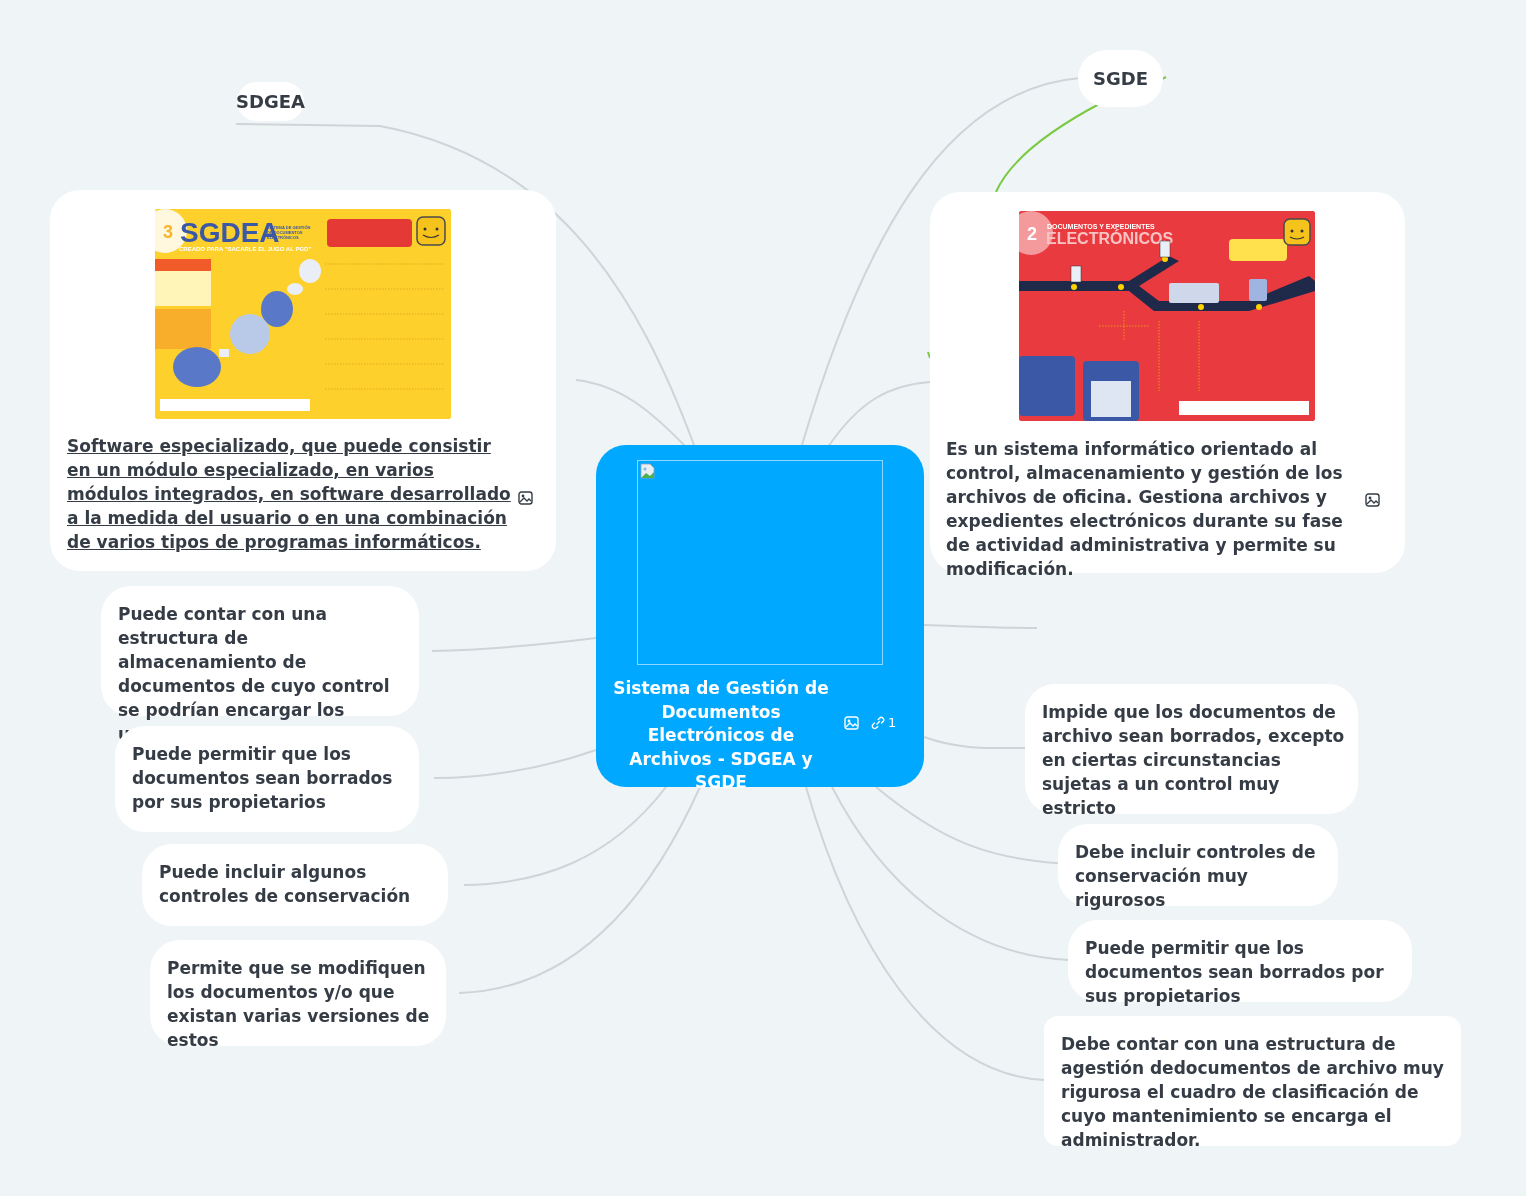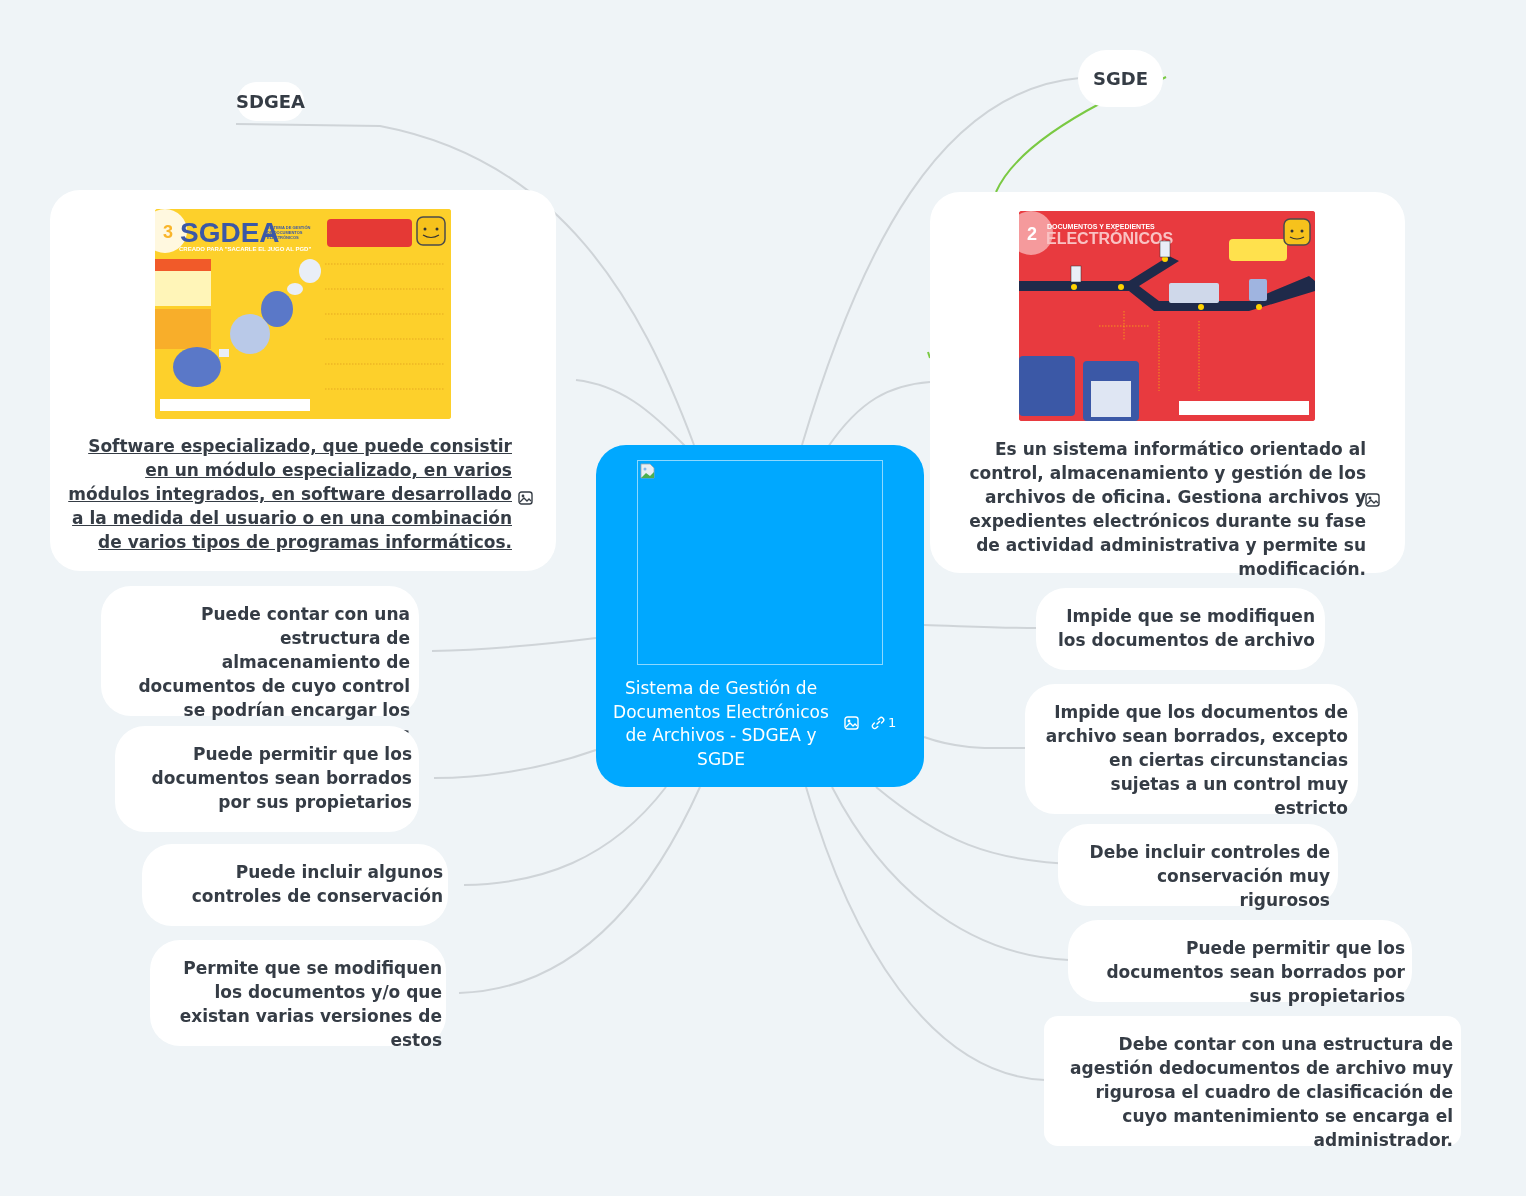--- a/index.html
+++ b/index.html
@@ -24,21 +24,20 @@
     }
     .node {
       position: absolute;
       background: #ffffff;
       border-radius: 30px;
       color: #353c45;
       font-weight: bold;
       font-size: 17px;
       line-height: 24px;
       box-sizing: border-box;
-      text-align: right;
     }
     .node .txt { display: block; }
     .pill {
       border-radius: 28px;
       display: flex;
       align-items: center;
       justify-content: center;
     }
     .root {
       position: absolute;
@@ -61,21 +60,21 @@
       width: 15px; height: 16px;
     }
     .root .title {
       position: absolute;
       left: 12px; top: 232px;
       width: 226px;
       text-align: center;
       color: #ffffff;
       font-size: 17px;
       line-height: 23.5px;
-      font-weight: normal;
+      font-weight: bold;
     }
     .root .icons {
       position: absolute;
       left: 248px; top: 270px;
       display: flex;
       align-items: center;
       gap: 12px;
       color: #ffffff;
       font-size: 13px;
     }
@@ -261,23 +260,20 @@
   <div class="node" style="left:115px; top:726px; width:304px; height:106px; padding:16px 0 0 17px;">
     <span class="txt" style="width:280px;">Puede permitir que los documentos sean borrados por sus propietarios</span>
   </div>
   <div class="node" style="left:142px; top:844px; width:306px; height:82px; padding:16px 0 0 17px;">
     <span class="txt" style="width:284px;">Puede incluir algunos controles de conservación</span>
   </div>
   <div class="node" style="left:150px; top:940px; width:296px; height:106px; padding:16px 0 0 17px;">
     <span class="txt" style="width:275px;">Permite que se modifiquen los documentos y/o que existan varias versiones de estos</span>
   </div>
 
-  <div class="node" style="left:1036px; top:588px; width:289px; height:82px; padding:16px 0 0 17px;">
-    <span class="txt" style="width:262px;">Impide que se modifiquen los documentos de archivo</span>
-  </div>
   <div class="node" style="left:1025px; top:684px; width:333px; height:130px; padding:16px 0 0 17px;">
     <span class="txt" style="width:306px;">Impide que los documentos de archivo sean borrados, excepto en ciertas circunstancias sujetas a un control muy estricto</span>
   </div>
   <div class="node" style="left:1058px; top:824px; width:280px; height:82px; padding:16px 0 0 17px;">
     <span class="txt" style="width:255px;">Debe incluir controles de conservación muy rigurosos</span>
   </div>
   <div class="node" style="left:1068px; top:920px; width:344px; height:82px; padding:16px 0 0 17px;">
     <span class="txt" style="width:320px;">Puede permitir que los documentos sean borrados por sus propietarios</span>
   </div>
   <div class="node" style="left:1044px; top:1016px; width:417px; height:130px; padding:16px 0 0 17px;border-radius:14px;">

